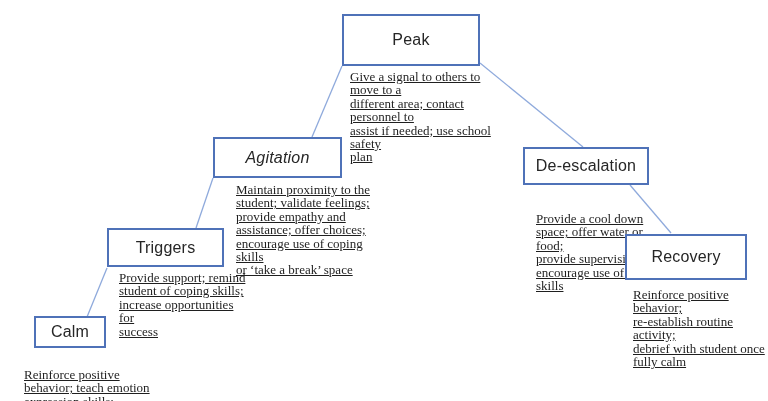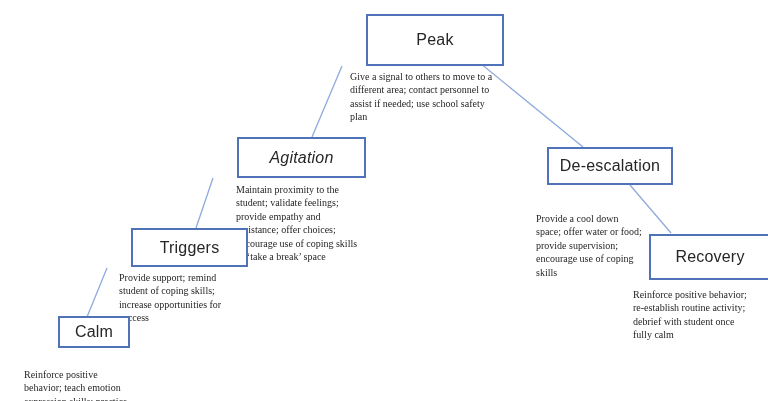--- a/index.html
+++ b/index.html
@@ -17,36 +17,36 @@
     width: 768px; height: 401px;
   }
   .node {
     position: absolute;
     background: #ffffff;
     border: 2px solid #4f72b8;
     box-sizing: border-box;
     display: flex;
     align-items: center;
     justify-content: center;
-    margin-left: 24px;
   }
   .node-label {
     font-family: "Liberation Sans", sans-serif;
     font-size: 16px;
     color: #262626;
     letter-spacing: 0.2px;
     white-space: nowrap;
   }
   .caption {
     position: absolute;
     font-family: "Liberation Serif", serif;
-    font-size: 10px;
+    font-size: 13px;
     line-height: 13.4px;
     color: #1f1f1f;
     white-space: pre-line;
+    text-decoration: underline;
   }
   
   .n-peak        { left: 342px; top: 14px;  width: 138px; height: 52px; }
   .n-agitation   { left: 213px; top: 137px; width: 129px; height: 41px; font-style: italic; }
   .n-deescalation{ left: 523px; top: 147px; width: 126px; height: 38px; }
   .n-triggers    { left: 107px; top: 228px; width: 117px; height: 39px; }
   .n-recovery    { left: 625px; top: 234px; width: 122px; height: 46px; text-align: right; }
   .n-calm        { left: 34px;  top: 316px; width: 72px;  height: 32px; align-items: center; }
   
   .c-peak        { left: 350px; top: 70px;  width: 155px; }

